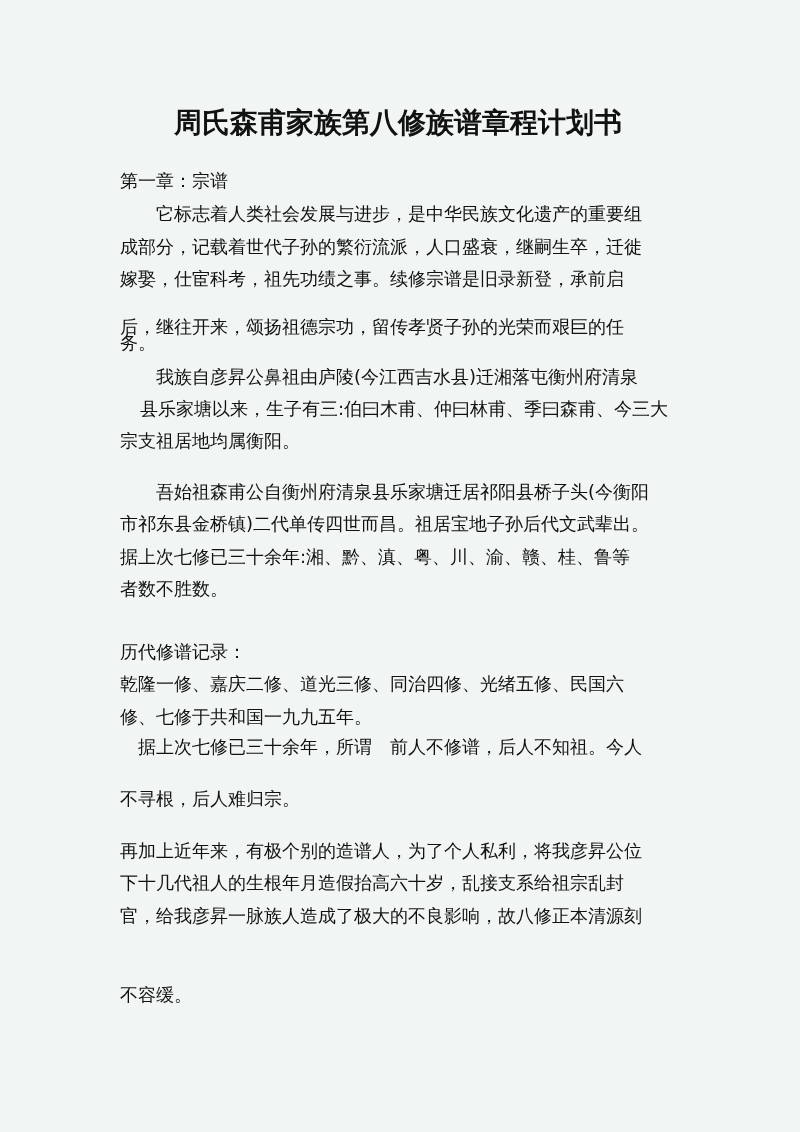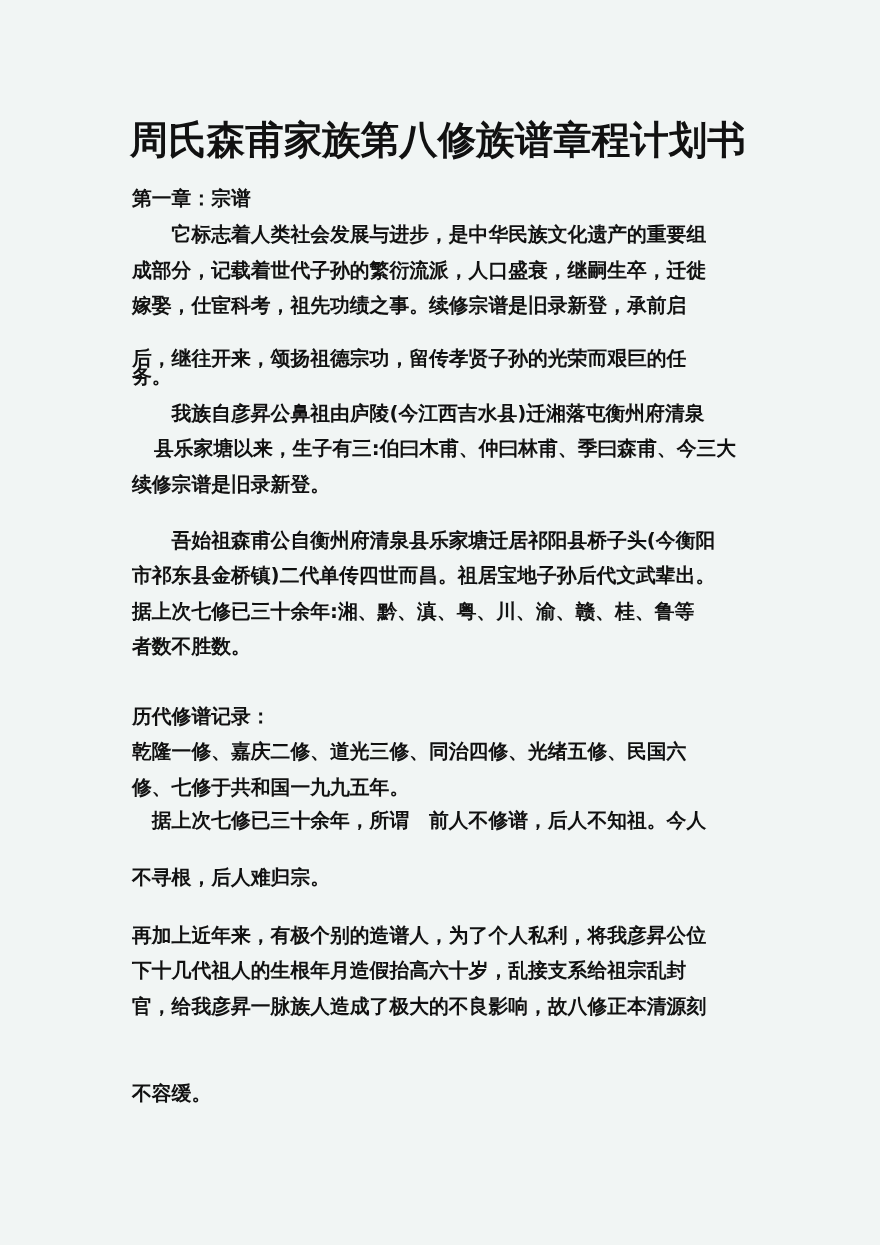--- a/index.html
+++ b/index.html
@@ -18,30 +18,30 @@
   .page {
     position: absolute;
     left: 0; top: 0;
     width: 800px; height: 1132px;
   }
   .title {
     position: absolute;
     left: 0; width: 796px;
     top: 104px;
     text-align: center;
-    font-size: 35px;
+    font-size: 28px;
     font-weight: bold;
     letter-spacing: 0px;
     color: #111;
   }
   .line {
     position: absolute;
     left: 120px;
     font-size: 18px;
-    font-weight: bold;
+    font-weight: normal;
     white-space: nowrap;
     color: #111;
     line-height: 22px;
   }
 </style>
 </head>
 <body>
 
 <div class="page">
 
@@ -53,21 +53,21 @@
     <div class="line" style="top:203px;">　　它标志着人类社会发展与进步，是中华民族文化遗产的重要组</div>
     <div class="line" style="top:236px;">成部分，记载着世代子孙的繁衍流派，人口盛衰，继嗣生卒，迁徙</div>
     <div class="line" style="top:268px;">嫁娶，仕宦科考，祖先功绩之事。续修宗谱是旧录新登，承前启</div>
     <div class="line" style="top:316px;">后，继往开来，颂扬祖德宗功，留传孝贤子孙的光荣而艰巨的任</div>
     <div class="line" style="top:332px;">务。</div>
   </div>
 
   <div>
     <div class="line" style="top:366px;">　　我族自彦昇公鼻祖由庐陵(今江西吉水县)迁湘落屯衡州府清泉</div>
     <div class="line" style="top:398px;margin-left:20px;">县乐家塘以来，生子有三:伯曰木甫、仲曰林甫、季曰森甫、今三大</div>
-    <div class="line" style="top:430px;">续修宗谱是旧录新登。</div>
+    <div class="line" style="top:430px;">宗支祖居地均属衡阳。</div>
   </div>
 
   <div>
     <div class="line" style="top:481px;">　　吾始祖森甫公自衡州府清泉县乐家塘迁居祁阳县桥子头(今衡阳</div>
     <div class="line" style="top:513px;">市祁东县金桥镇)二代单传四世而昌。祖居宝地子孙后代文武辈出。</div>
     <div class="line" style="top:546px;">据上次七修已三十余年:湘、黔、滇、粤、川、渝、赣、桂、鲁等</div>
     <div class="line" style="top:578px;">者数不胜数。</div>
   </div>
 
   <div class="line" style="top:641px;">历代修谱记录：</div>

